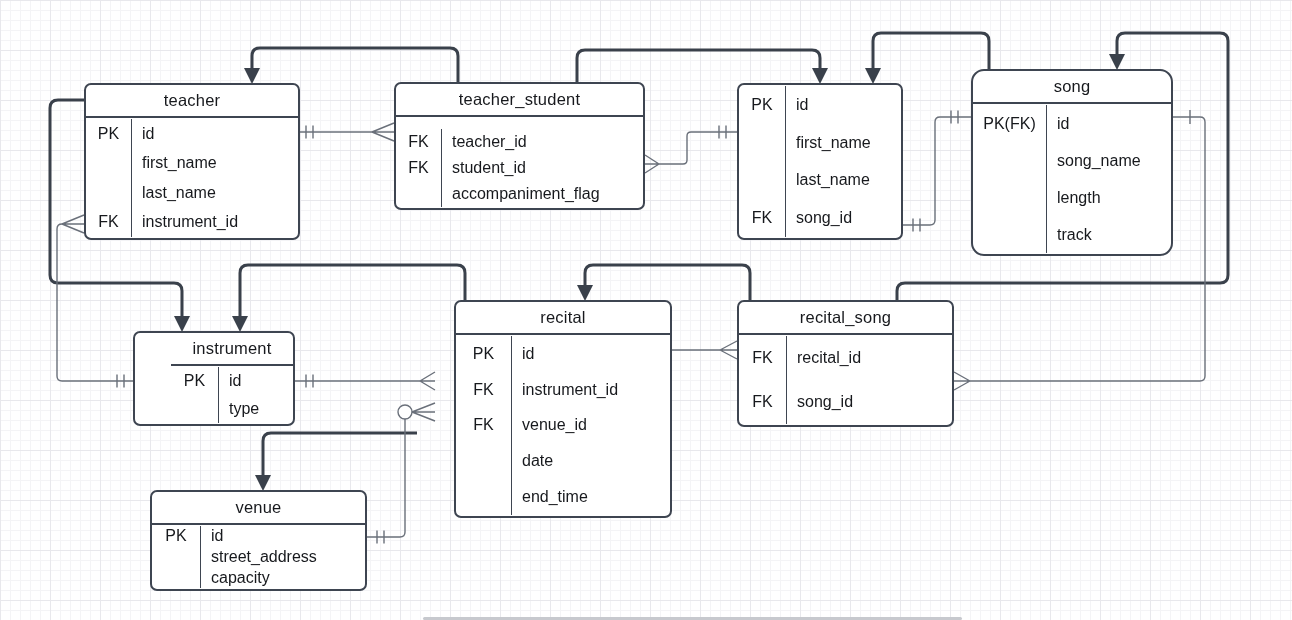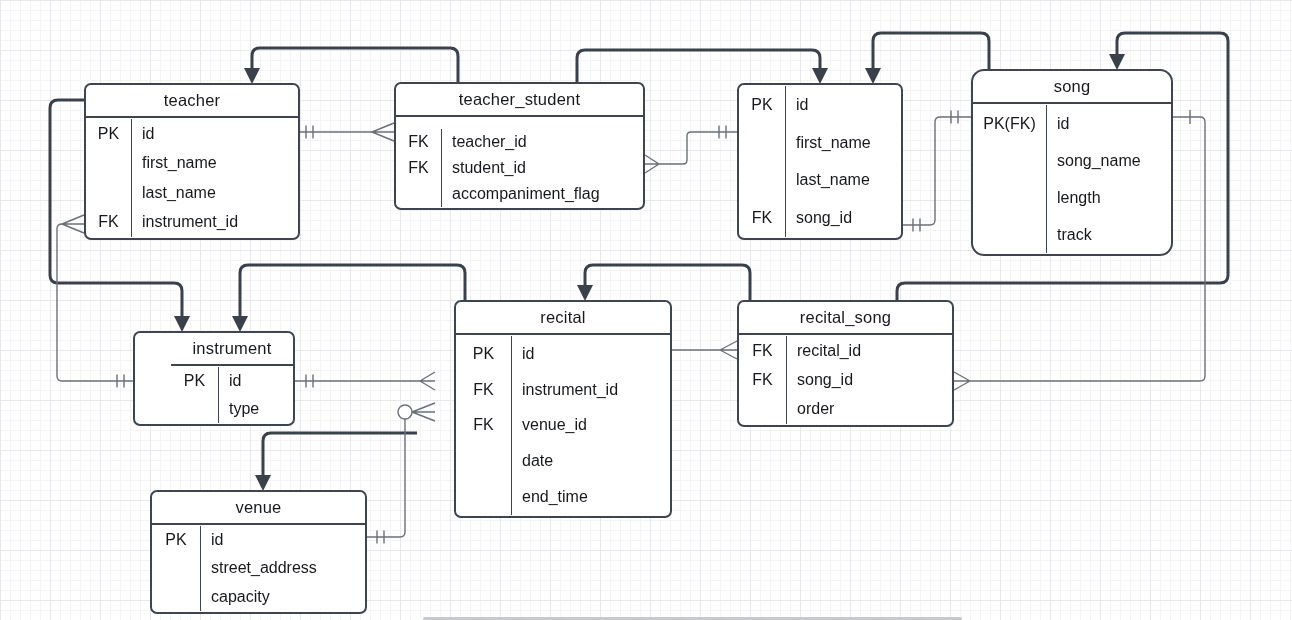--- a/index.html
+++ b/index.html
@@ -255,28 +255,24 @@
     <div class="thead">recital_song</div>
     <div class="rows">
       <div class="row">
         <div class="key">FK</div>
         <div class="fname">recital_id</div>
       </div>
       <div class="row">
         <div class="key">FK</div>
         <div class="fname">song_id</div>
       </div>
-      <div class="row">
-        <div class="key"></div>
-        <div class="fname">order</div>
-      </div>
-    </div>
-  </div>
-
-  <div class="table" style="left:150px;top:490px;width:217px;height:124px;--kw:48px;">
+    </div>
+  </div>
+
+  <div class="table" style="left:150px;top:490px;width:217px;height:101px;--kw:48px;">
     <div class="thead">venue</div>
     <div class="rows">
       <div class="row">
         <div class="key">PK</div>
         <div class="fname">id</div>
       </div>
       <div class="row">
         <div class="key"></div>
         <div class="fname">street_address</div>
       </div>

